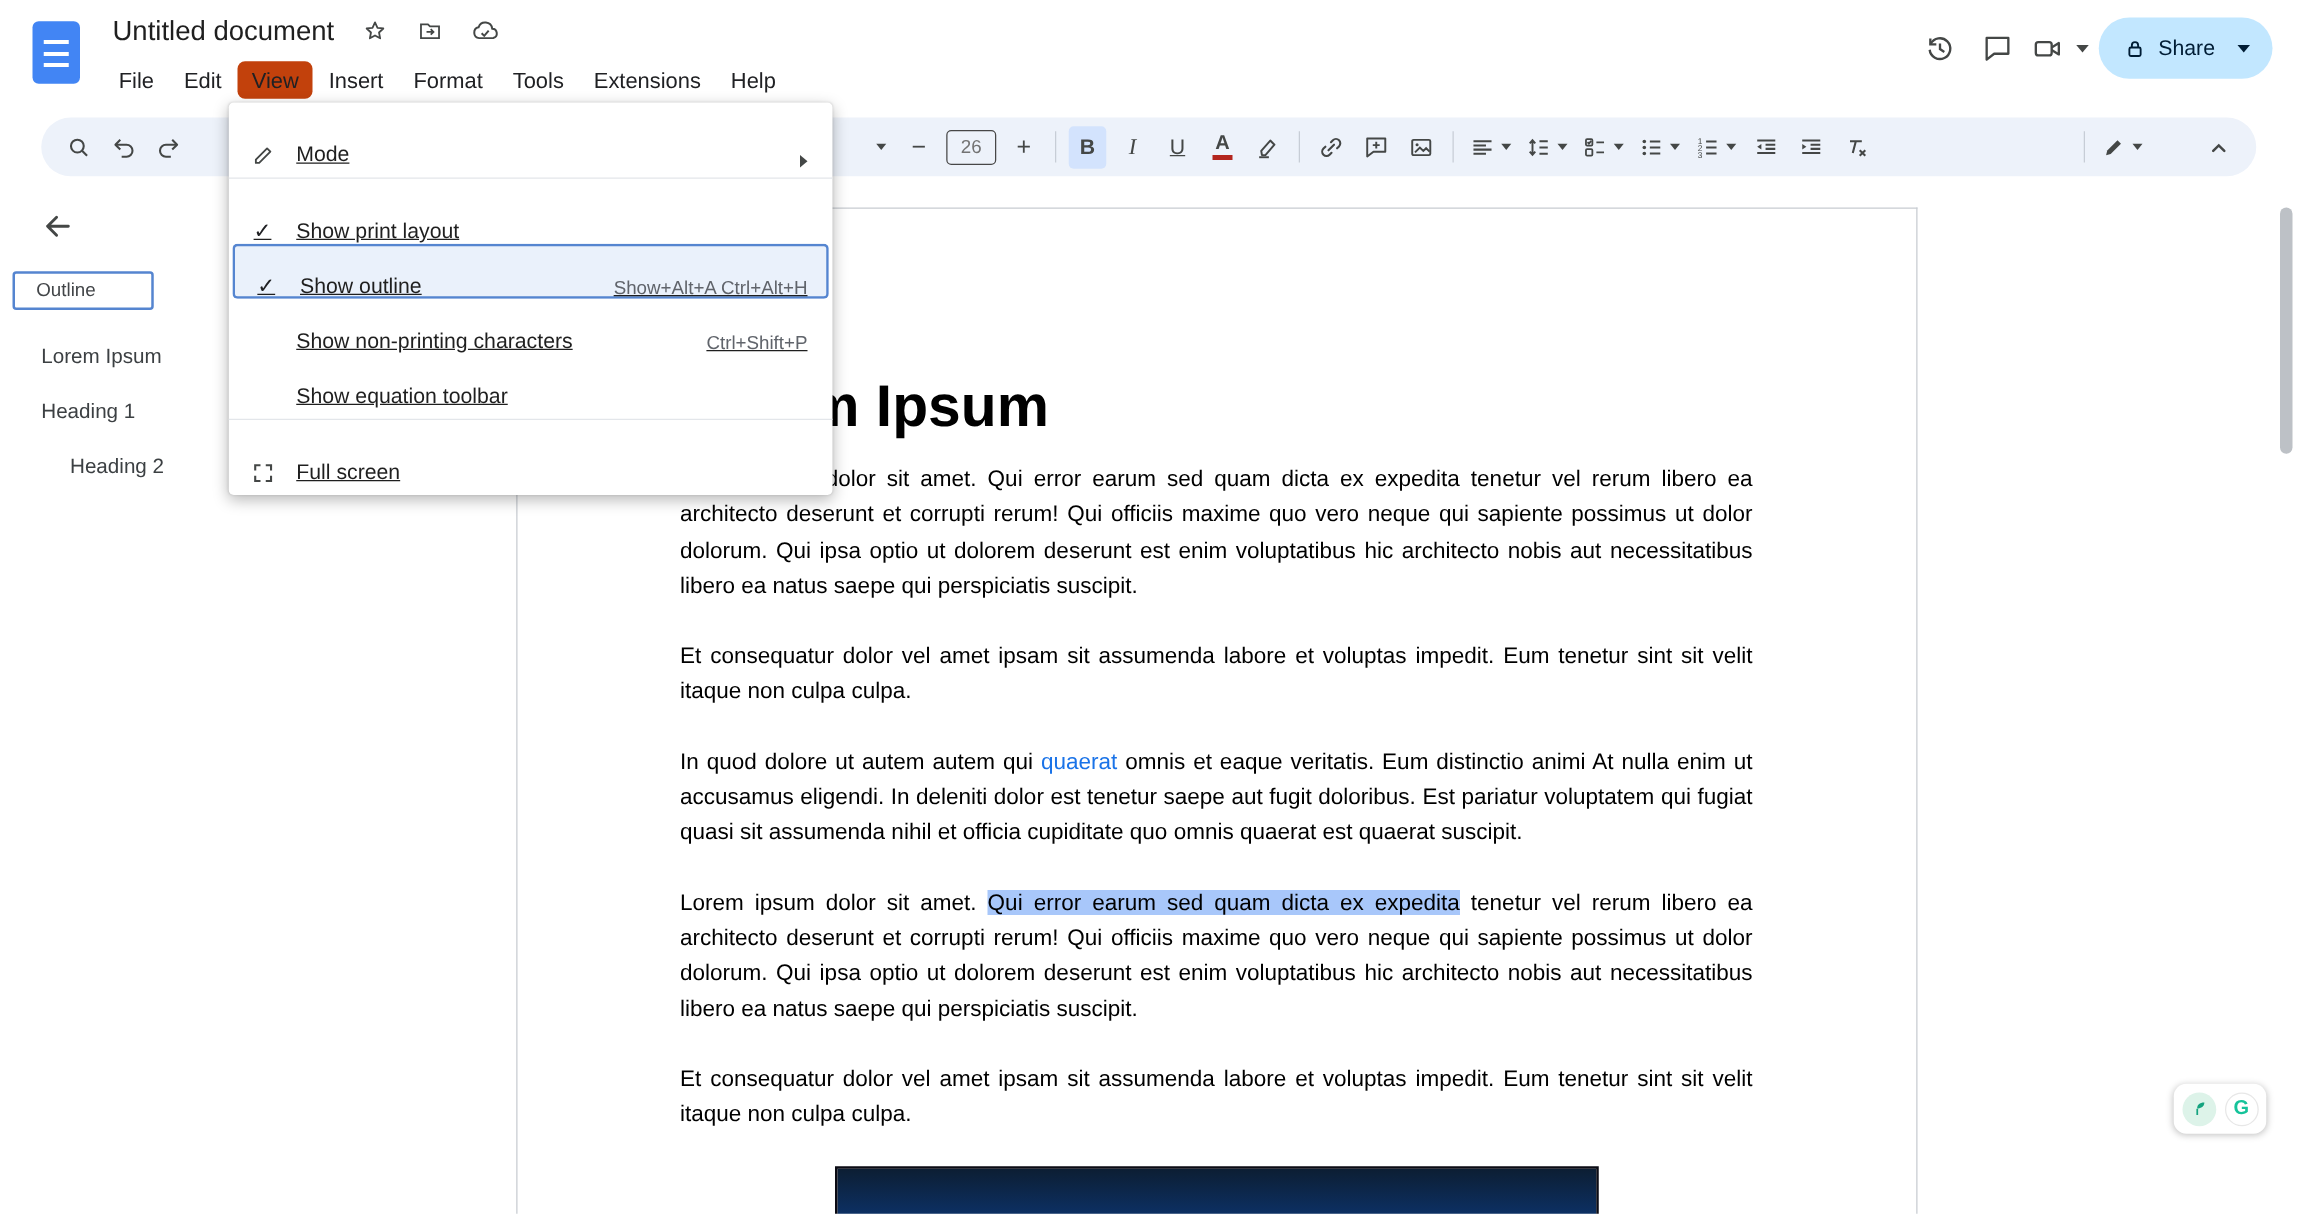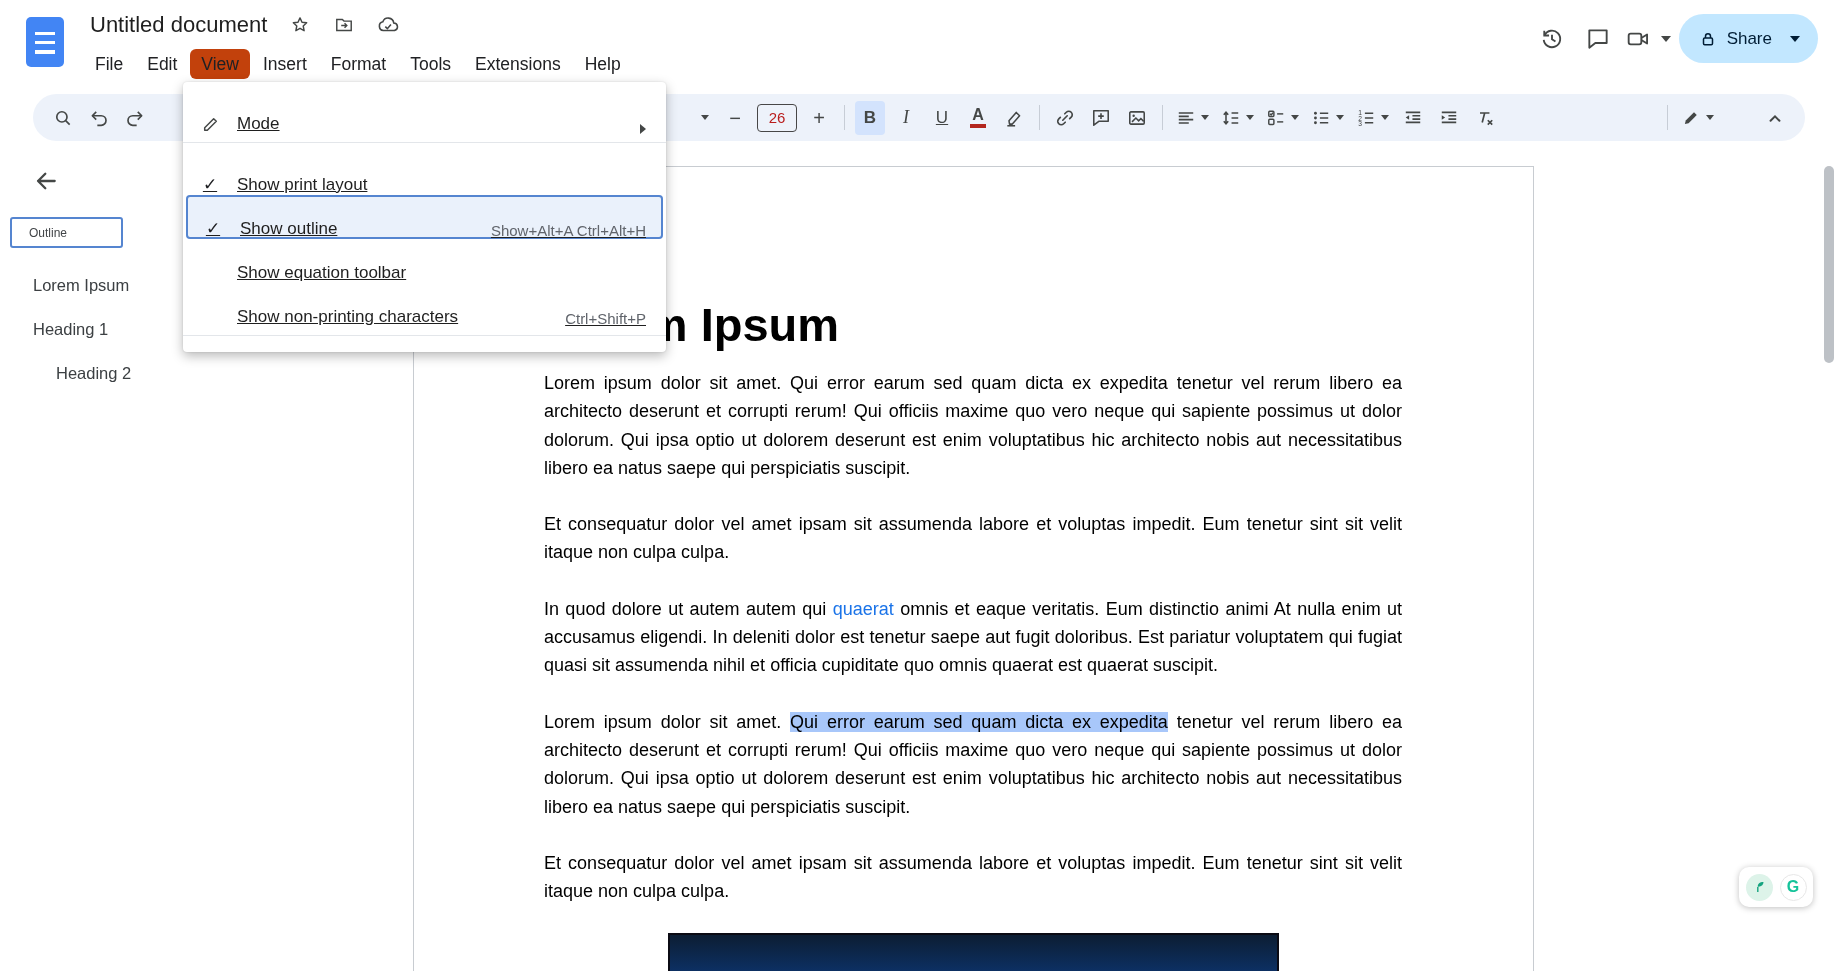--- a/index.html
+++ b/index.html
@@ -39,35 +39,35 @@
     background:var(--toolbar_bg,#edf2fa); border-radius:24px;
     display:flex; align-items:center; padding:0 12px; z-index:5; }
   .tb-btn { height:34px; min-width:30px; padding:0 3px; margin:0 3px; display:flex; align-items:center;
     justify-content:center; border-radius:4px; color:#444746; font-size:17px; }
   .tb-btn.active { background:#d3e3fd; }
   .tb-sep { width:1px; height:25px; background:#c7cdd6; margin:0 7px; flex:none; }
   .tb-spacer { width:540px; flex:none; }
   .dd { width:0; height:0; border-left:4px solid transparent; border-right:4px solid transparent;
     border-top:5px solid #444746; margin-left:5px; }
   .font-size-box { width:40px; height:28px; border:1px solid #474747; border-radius:4px;
-    display:flex; align-items:center; justify-content:center; font-size:15px; color:#b91c1c; margin:0 4px; }
+    display:flex; align-items:center; justify-content:center; font-size:15px; color:#737373; margin:0 4px; }
   .glyph-b { font-weight:bold; font-size:17px; }
   .glyph-i { font-style:italic; font-family:"Liberation Serif", serif; font-size:18px; }
   .glyph-u { text-decoration:underline; font-size:17px; }
   .glyph-a { font-size:16px; font-weight:bold; line-height:15px; }
   .a-bar { width:16px; height:4px; background:#b3261e; margin-top:2px; }
   .pm { font-size:20px; line-height:20px; }
   .ml-auto { margin-left:auto; }
 
   
   .content { position:absolute; top:141px; left:0; width:1838px; height:830px; overflow:hidden; background:#fff; }
   .back-btn { position:absolute; left:33px; top:27px; width:28px; height:28px; color:#444746; }
   .outline-box { position:absolute; left:10px; top:76px; width:113px; height:31px;
     border:2px solid var(--focus_border,#5585d0); border-radius:3px; background:#fff;
-    display:flex; align-items:center; padding-left:17px; font-size:12px; color:#424548; }
+    display:flex; align-items:center; padding-left:17px; font-size:15px; color:#424548; }
   .outline-items { position:absolute; left:33px; top:122px; width:330px; }
   .outline-item { height:44px; line-height:44px; font-size:16.5px; color:#3c4043; white-space:nowrap;
     overflow:hidden; text-overflow:ellipsis; }
   .outline-item.indent { padding-left:23px; }
 
   .page { position:absolute; left:413px; top:25px; width:1121px; height:1400px;
     background:#fff; border:1px solid #c8ccd1; border-bottom:none; }
   .page-inner { padding:130px 131px 0 130px; }
   .doc-heading { font-size:47px; font-weight:bold; color:#000; margin:0 0 16px 0; line-height:56px; }
   .page-inner p { margin:0 0 28px 0; font-size:18px; line-height:28.3px; color:#000; text-align:justify; }
@@ -382,28 +382,36 @@
           <span class="vm-icon">✓</span>
           <span class="vm-label">Show print layout</span>
         </div>
         <div class="vm-item highlight">
           <span class="vm-icon">✓</span>
           <span class="vm-label">Show outline</span>
           <span class="vm-shortcut">Show+Alt+A Ctrl+Alt+H</span>
         </div>
         <div class="vm-item">
           <span class="vm-icon"></span>
-          <span class="vm-label">Show equation toolbar</span>
+          <span class="vm-label">Show non-printing characters</span>
+          <span class="vm-shortcut">Ctrl+Shift+P</span>
         </div>
         <div class="vm-item">
           <span class="vm-icon"></span>
-          <span class="vm-label">Show non-printing characters</span>
-          <span class="vm-shortcut">Ctrl+Shift+P</span>
+          <span class="vm-label">Show equation toolbar</span>
         </div>
         <div class="vm-sep"></div>
+        <div class="vm-item">
+          <span class="vm-icon">
+            <svg class="ic" width="19" height="19" viewBox="0 0 18 18" fill="none" stroke="#444746" stroke-width="1.6">
+              <path d="M7 3H3v4M11 3h4v4M15 11v4h-4M7 15H3v-4"></path>
+            </svg>
+          </span>
+          <span class="vm-label">Full screen</span>
+        </div>
       </div>
   </div>
 
   <div class="grammarly">
     <span class="gr-circle gr-plant">
       <svg class="ic" width="16" height="16" viewBox="0 0 16 16">
           <path d="M12.5 3c-4 0-5.8 2-5.8 4.8 2.2 0 5.8-1 5.8-4.8z" fill="#15a37f"></path>
           <path d="M6.8 8v5" stroke="#15a37f" stroke-width="1.4" fill="none"></path>
         </svg>
     </span>

